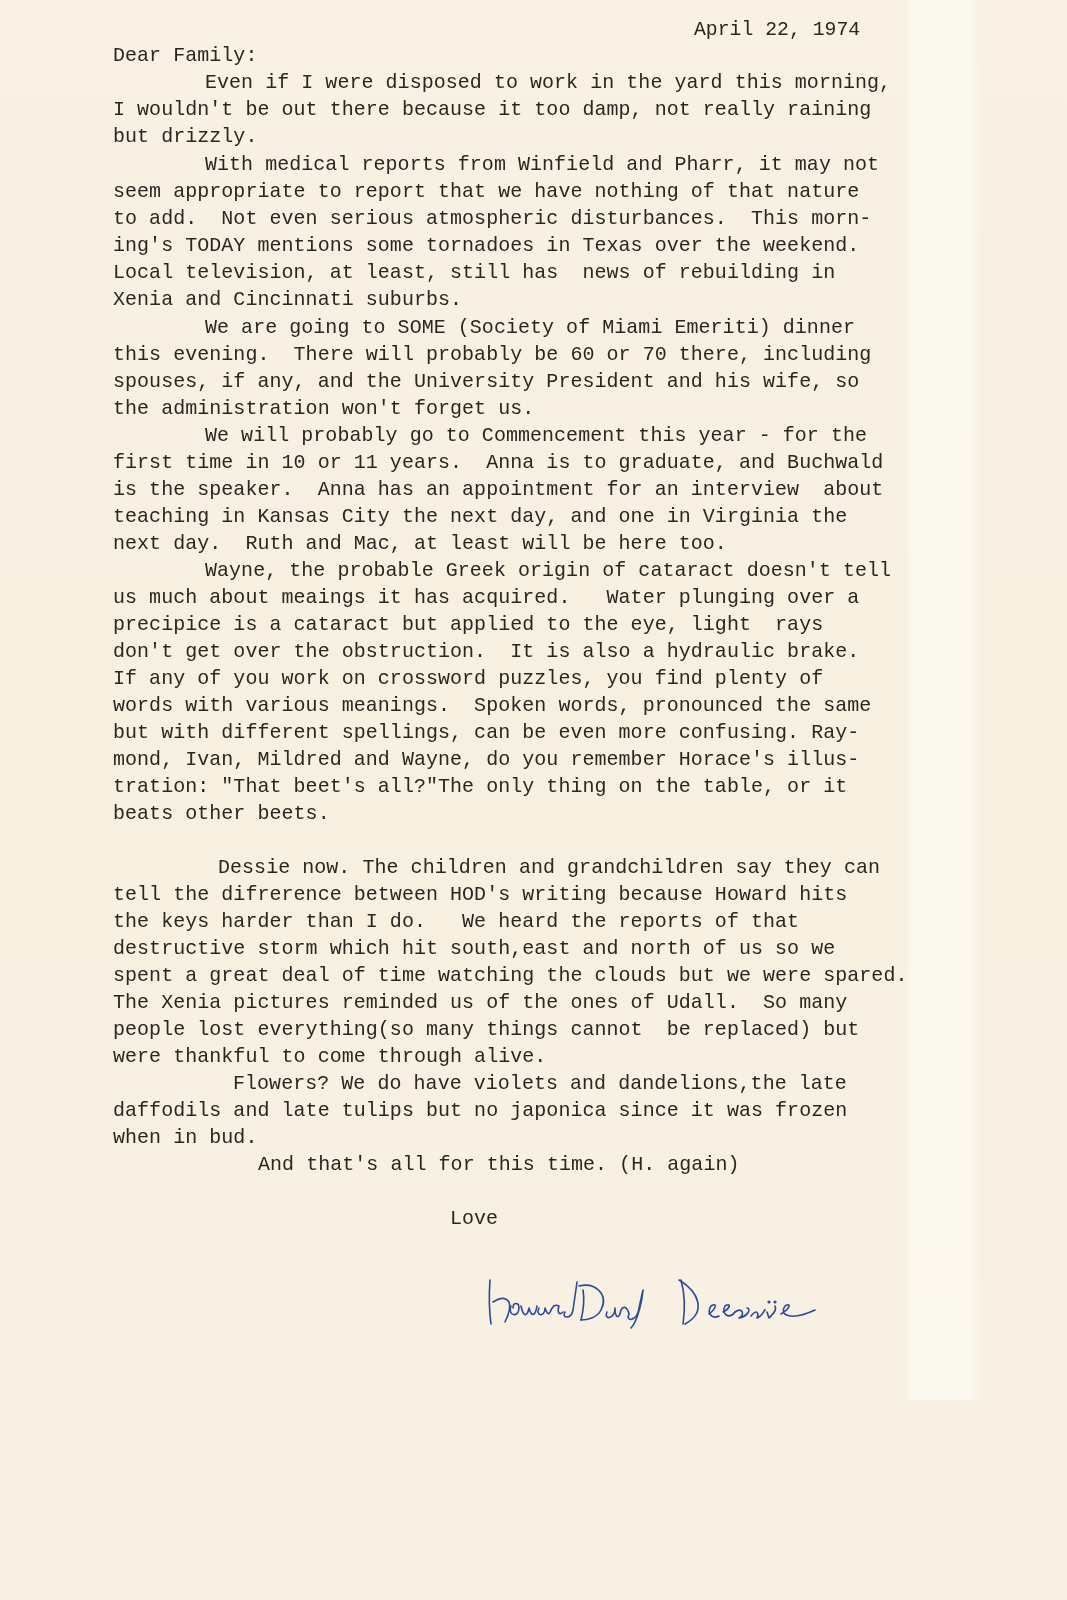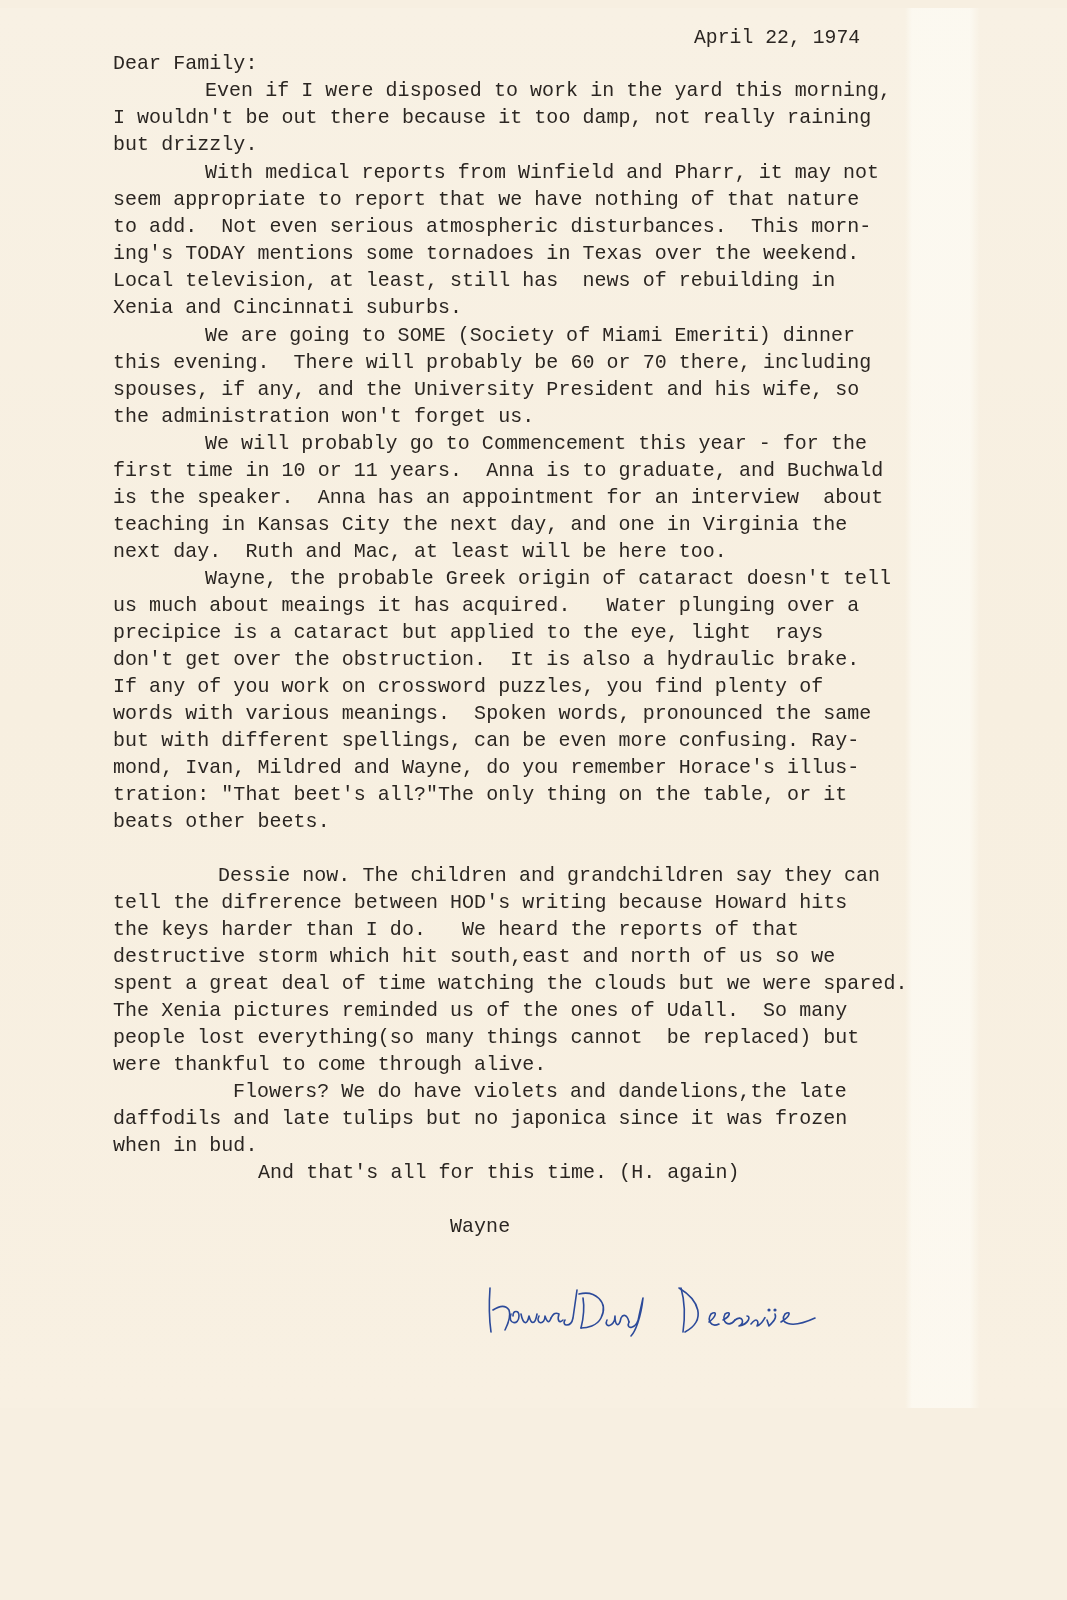--- a/index.html
+++ b/index.html
@@ -7,21 +7,20 @@
     width: 1067px; height: 1600px; overflow: hidden;
     background: #f7efe1;
   }
   .page {
     position: relative; width: 1067px; height: 1400px;
     background:
       linear-gradient(90deg, rgba(0,0,0,0) 0px, rgba(0,0,0,0) 905px, rgba(255,255,250,0.55) 912px, rgba(255,255,250,0.55) 970px, rgba(0,0,0,0) 980px),
       linear-gradient(180deg, #f8f1e4 0%, #f7efe0 50%, #f8f0e2 100%);
     font-family: "Liberation Mono", "DejaVu Sans Mono", monospace;
     color: #2b2622;
-    margin-top: 8px;
   }
   .line {
     position: absolute; white-space: pre;
     font-size: 20.3px; line-height: 24px;
     letter-spacing: 0.05px;
     transform: scaleX(0.985); transform-origin: left center;
   }
   .date { font-size: 20px; }
   .sig {
     position: absolute; left: 485px; top: 1272px;
@@ -73,21 +72,21 @@
       <div class="line" style="left: 113px; top: 964px;">spent a great deal of time watching the clouds but we were spared.</div>
       <div class="line" style="left: 113px; top: 991px;">The Xenia pictures reminded us of the ones of Udall.  So many</div>
       <div class="line" style="left: 113px; top: 1018px;">people lost everything(so many things cannot  be replaced) but</div>
       <div class="line" style="left: 113px; top: 1045px;">were thankful to come through alive.</div>
       <div class="line" style="left: 233px; top: 1072px;">Flowers? We do have violets and dandelions,the late</div>
       <div class="line" style="left: 113px; top: 1099px;">daffodils and late tulips but no japonica since it was frozen</div>
       <div class="line" style="left: 113px; top: 1126px;">when in bud.</div>
       <div class="line" style="left: 258px; top: 1153px;">And that's all for this time. (H. again)</div>
     </div>
 
-  <div class="line" style="left:450px; top:1207px;">Wayne</div>
+  <div class="line" style="left:450px; top:1207px;">Love</div>
 
   <svg class="sig" viewBox="0 0 400 60" aria-label="Howard and Dessie">
     <g fill="none" stroke="#2c4a9a" stroke-width="1.6" stroke-linecap="round" stroke-linejoin="round">
 
       <path d="M5 8 C4 22, 4 38, 6 52"></path>
       <path d="M8 30 C14 26, 20 24, 24 30 C26 36, 22 46, 20 50"></path>
 
       <path d="M26 34 C22 44, 34 46, 34 36 C34 30, 28 30, 28 36"></path>
       <path d="M36 34 C38 44, 42 46, 44 36 C46 44, 50 46, 52 34"></path>
       <path d="M54 36 C50 44, 60 46, 60 36 C62 42, 64 44, 66 38"></path>

